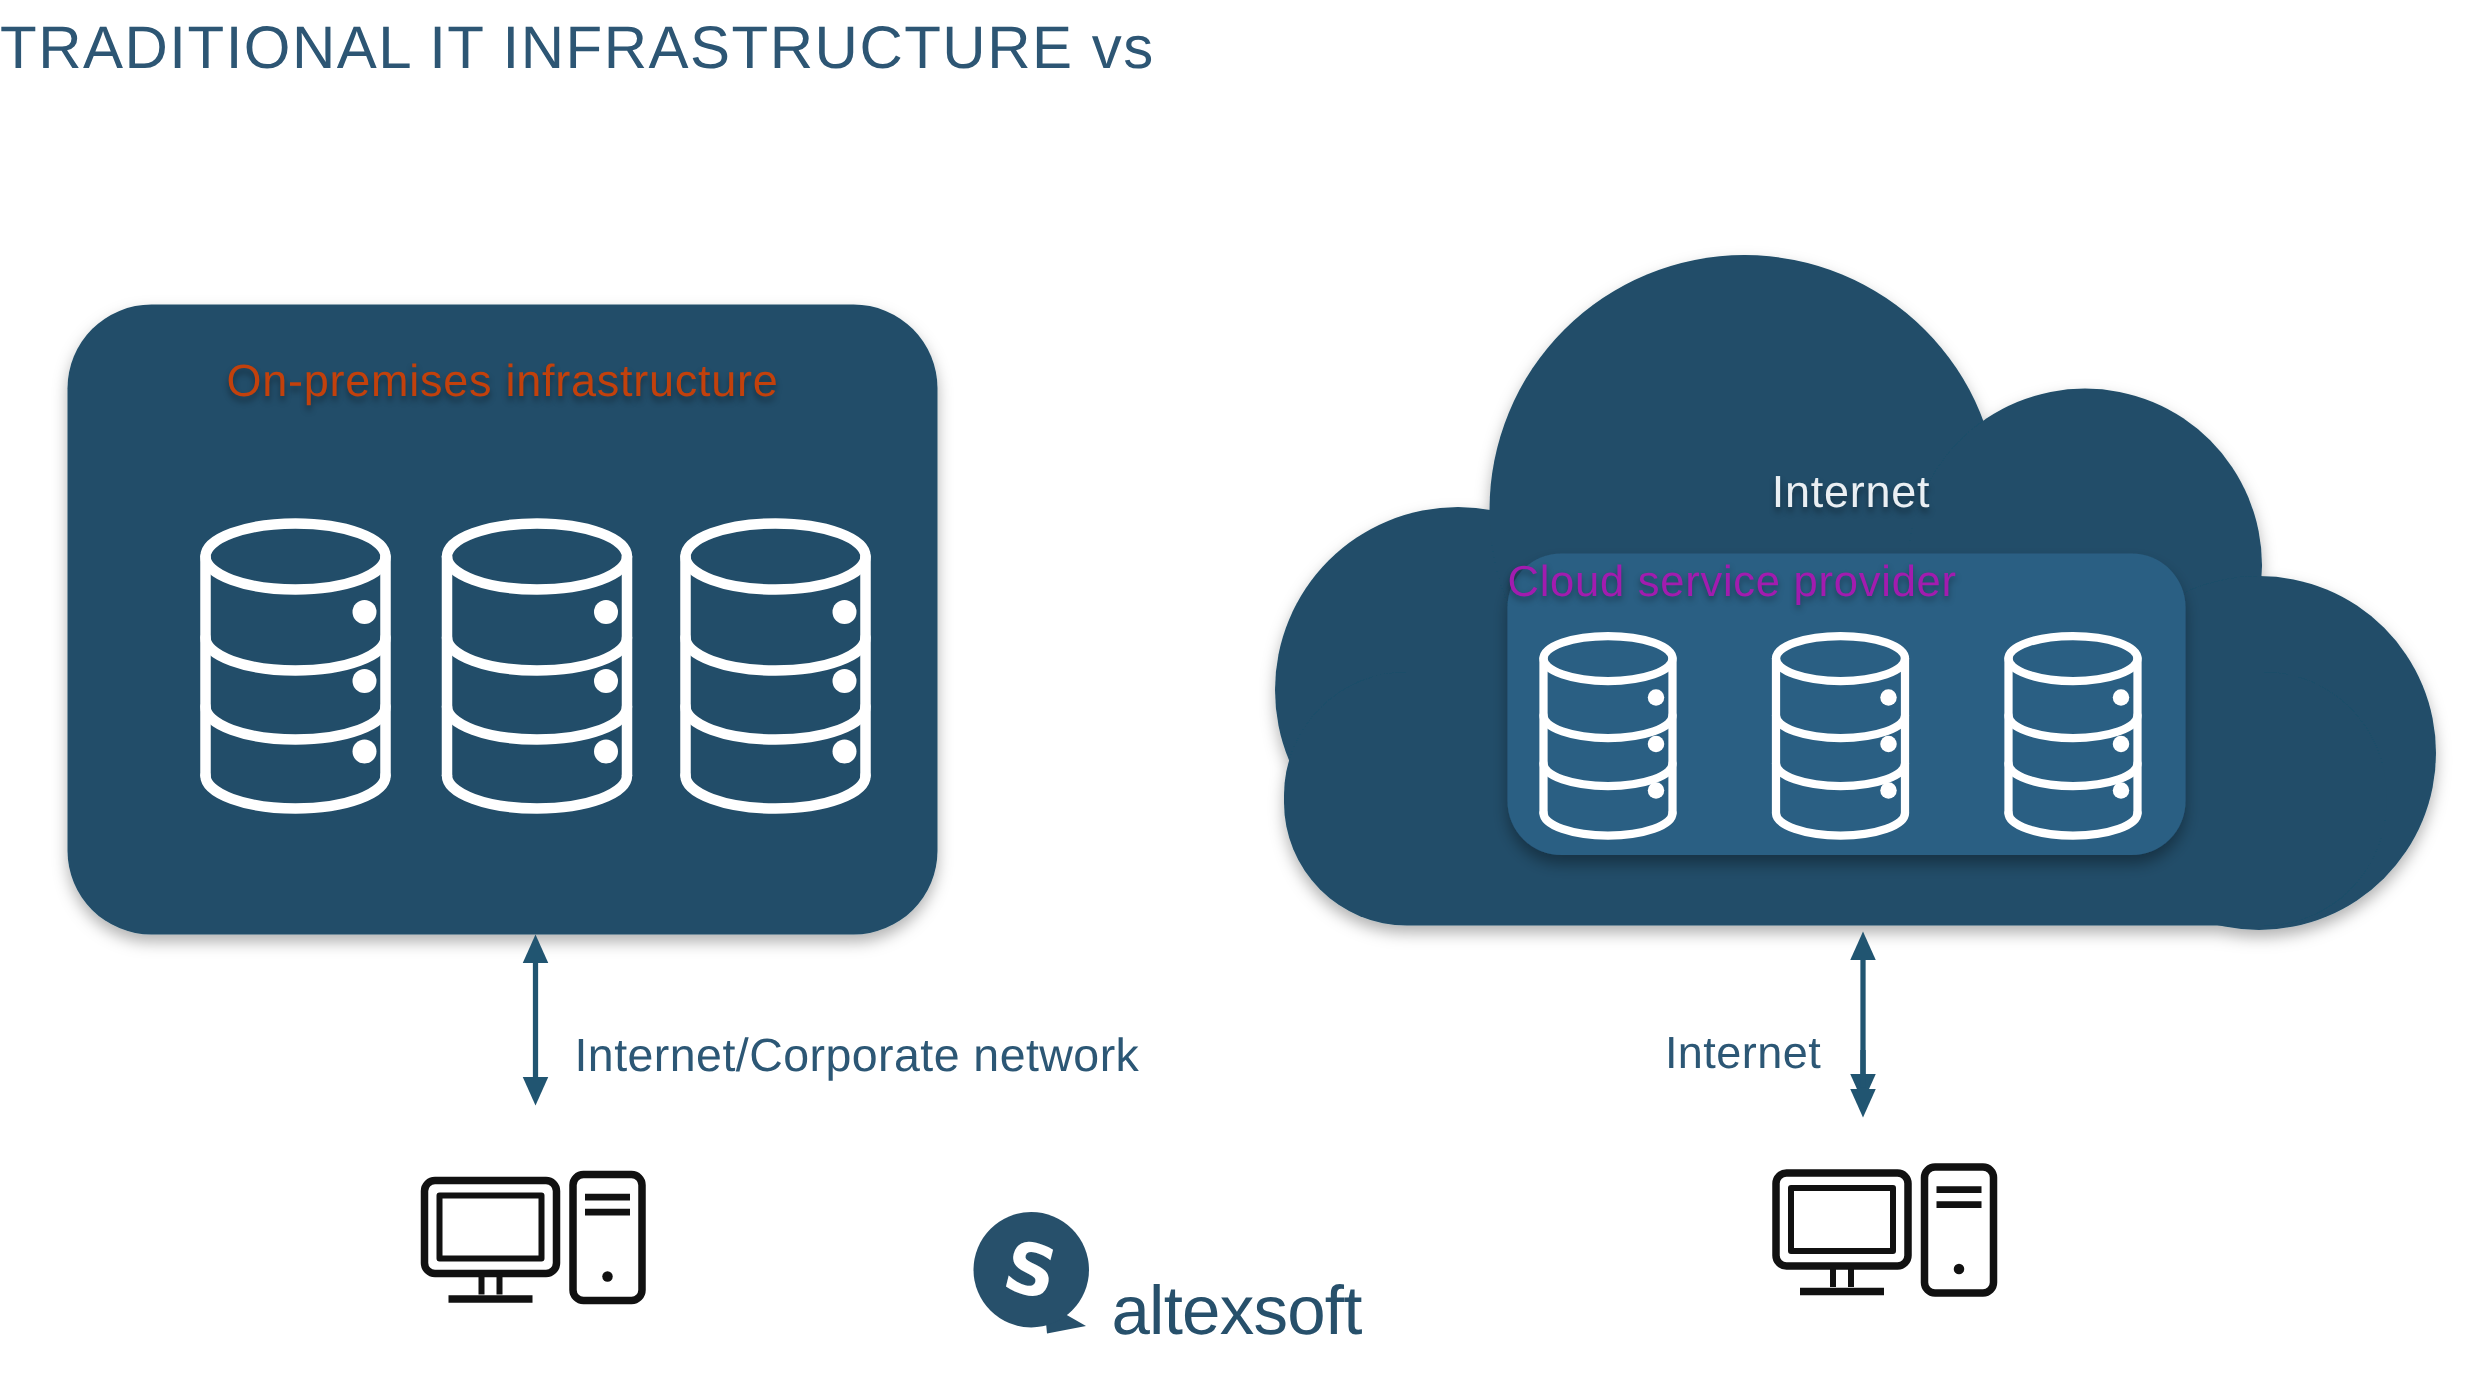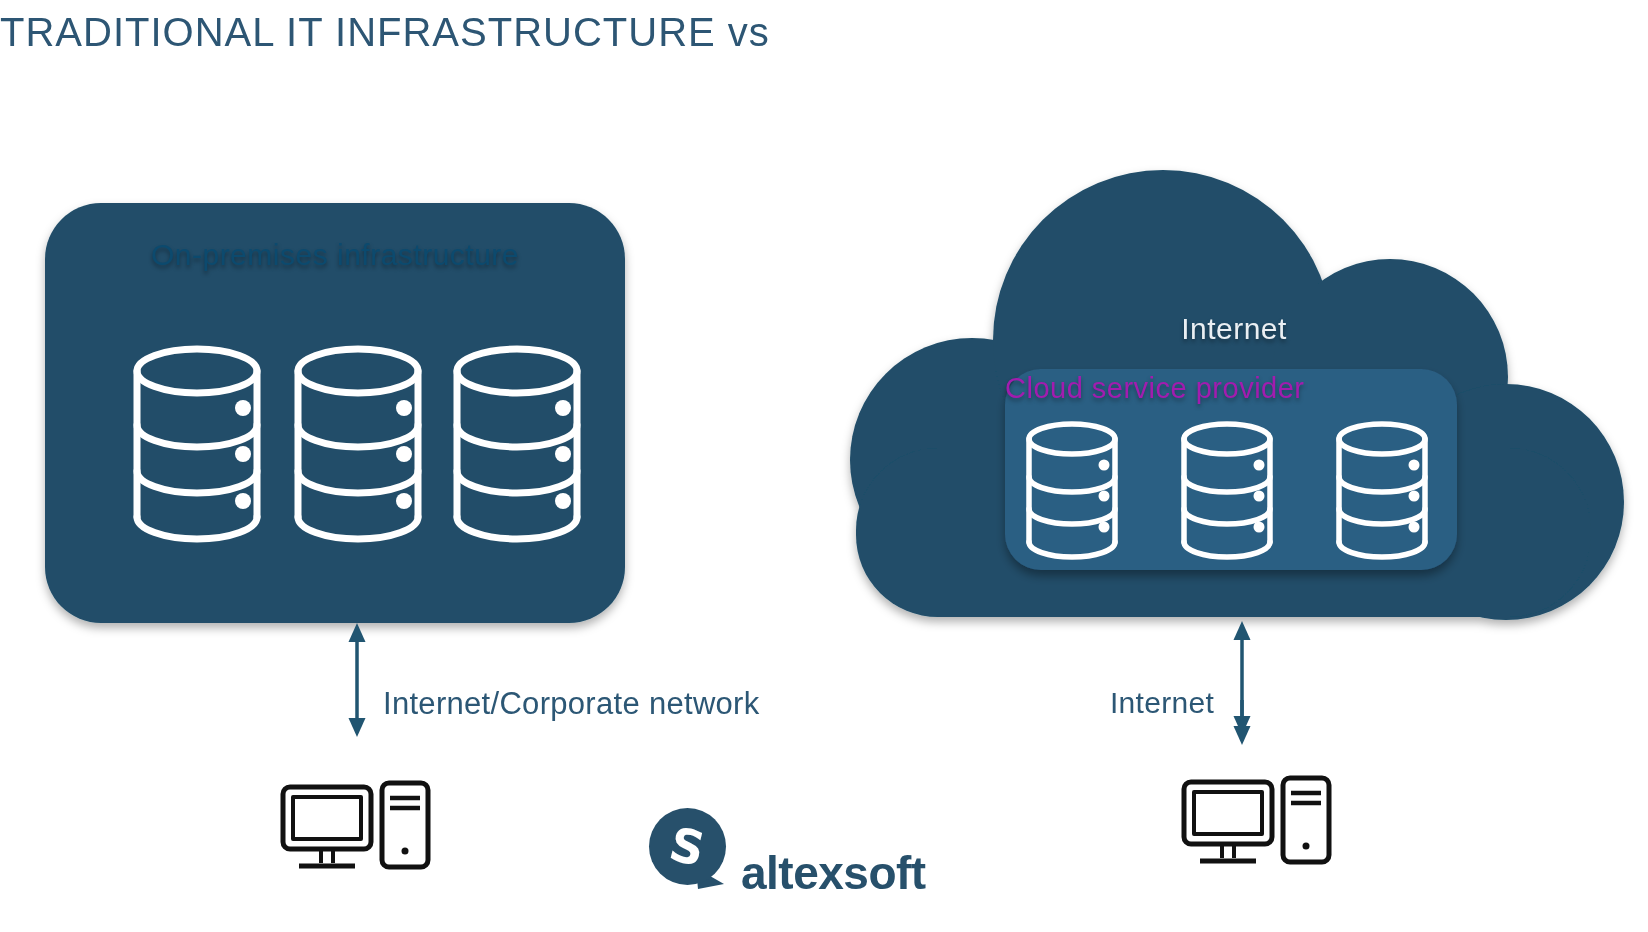--- a/index.html
+++ b/index.html
@@ -16,21 +16,21 @@
     left:0;top:6px;width:1520px;
     text-align:left;
     font-size:40px;line-height:52px;
     letter-spacing:1px;
     color:#2d5674;
   }
   .panel-label{
     left:45px;top:238px;width:580px;
     text-align:center;
     font-size:30px;letter-spacing:.5px;
-    color:#0c4a6e;
+    color:#c2410c;
     text-shadow:0 3px 4px rgba(0,0,0,.38);
   }
   .cloud-label{
     left:1104px;top:312px;width:260px;
     text-align:center;
     font-size:30px;letter-spacing:.5px;
     color:#eaeff3;
     text-shadow:0 3px 4px rgba(0,0,0,.38);
   }
   .csp-label{
@@ -40,21 +40,21 @@
     color:#a21caf;
     text-shadow:0 3px 4px rgba(0,0,0,.35);
   }
   .net-label{
     font-size:31px;color:#2c5775;letter-spacing:.3px;white-space:nowrap;
   }
   .net-label-left{left:383px;top:686px;}
   .net-label-right{left:1042px;top:686px;width:240px;text-align:center;font-size:30px;}
   .logo-text{
     left:741px;top:846px;
-    font-size:46px;font-weight:bold;
+    font-size:46px;font-weight:normal;
     color:#27506b;letter-spacing:-.5px;
   }
 </style>
 </head>
 <body>
 
 <div id="canvas">
 
   <svg id="bg-svg" width="1648" height="932" viewBox="0 0 1648 932">
     <defs>

